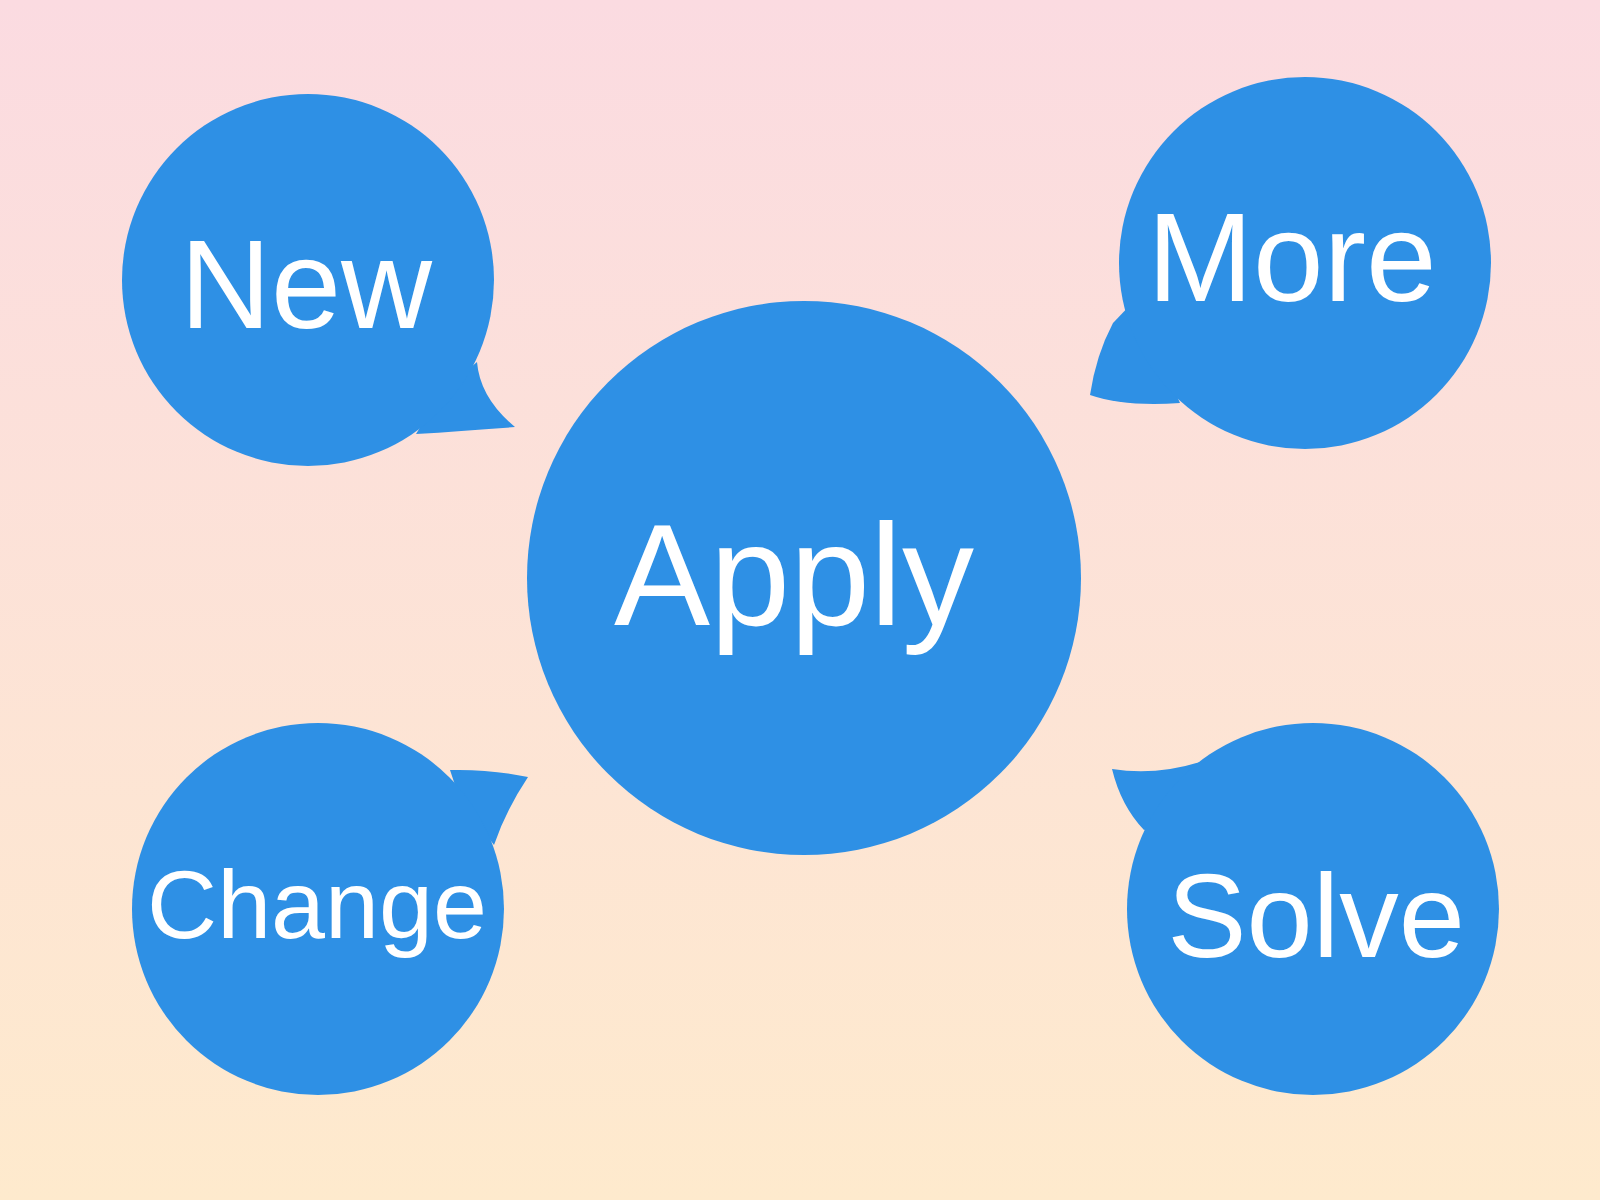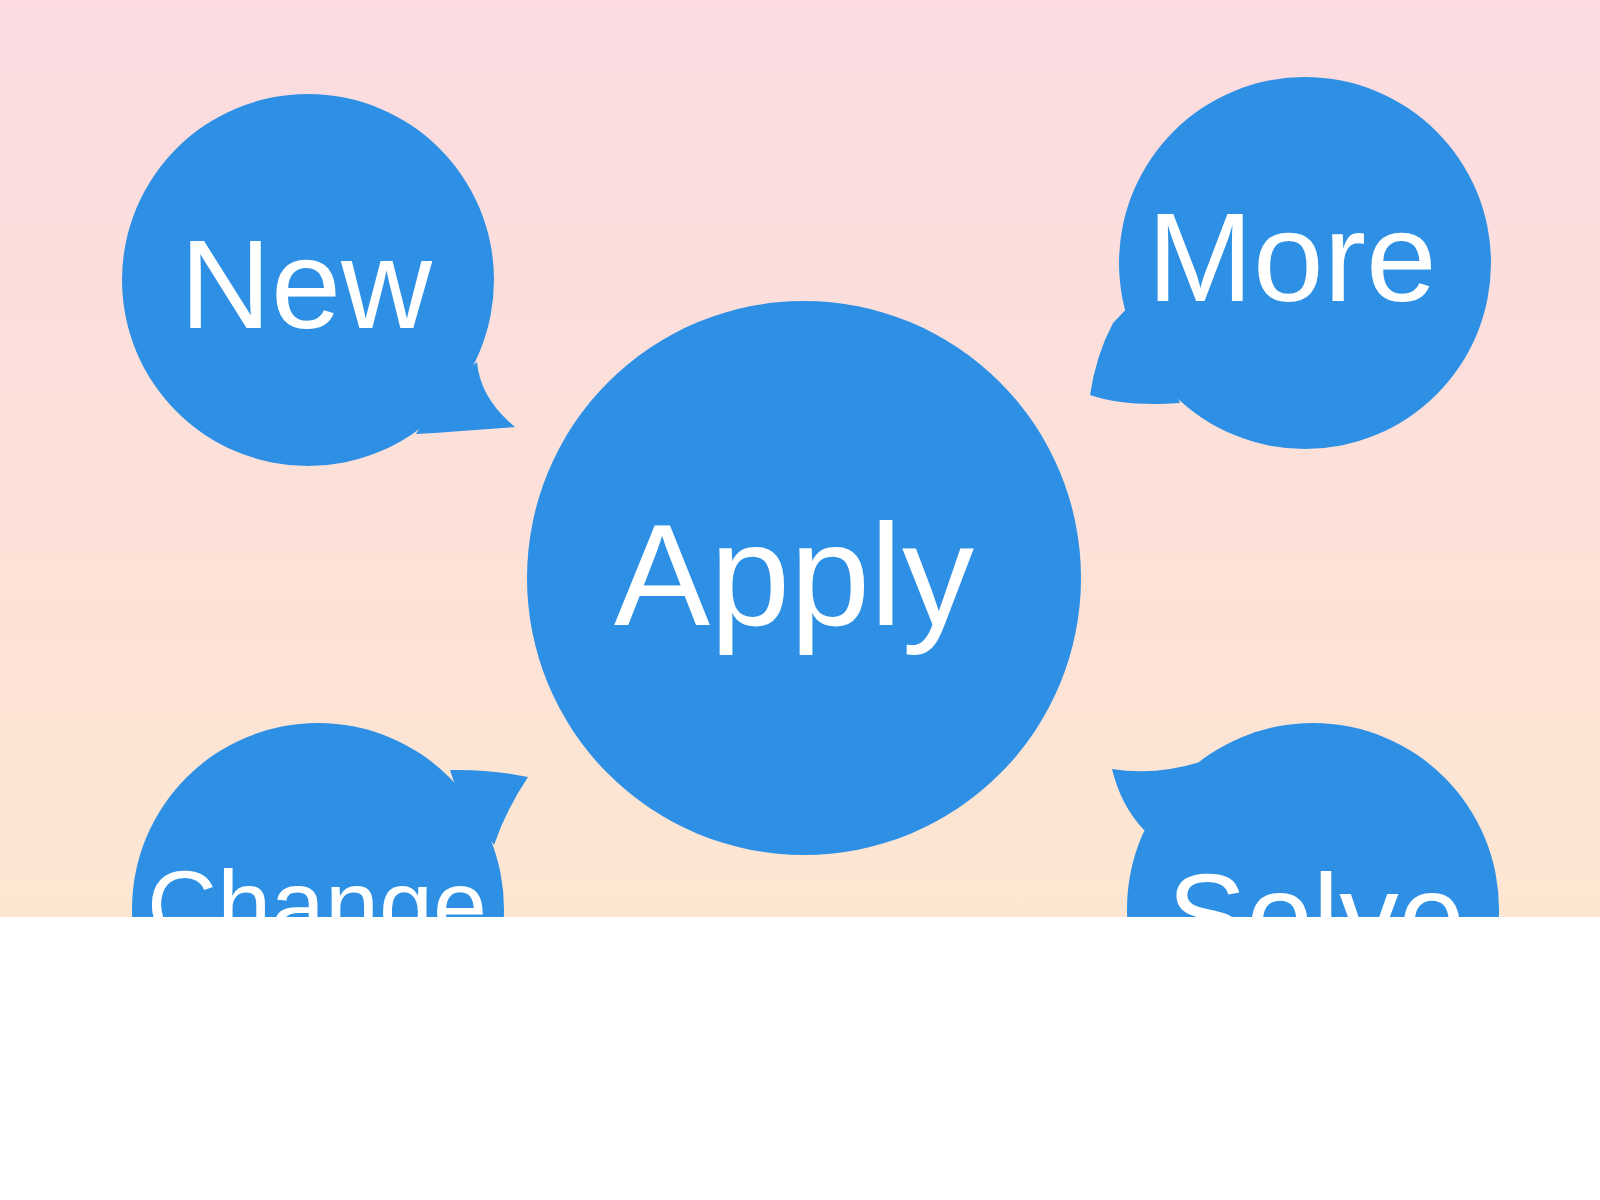--- a/index.html
+++ b/index.html
@@ -2,21 +2,21 @@
 <html><head>
 <meta charset="utf-8">
 <style>
   html, body {
     margin: 0;
     padding: 0;
     background: #fff;
   }
   .canvas-wrap {
     width: 1600px;
-    height: 917px;
+    height: 1200px;
     overflow: hidden;
   }
   svg {
     display: block;
   }
   text.label {
     font-family: "Liberation Sans", sans-serif;
     font-weight: 300;
     text-anchor: middle;
   }

